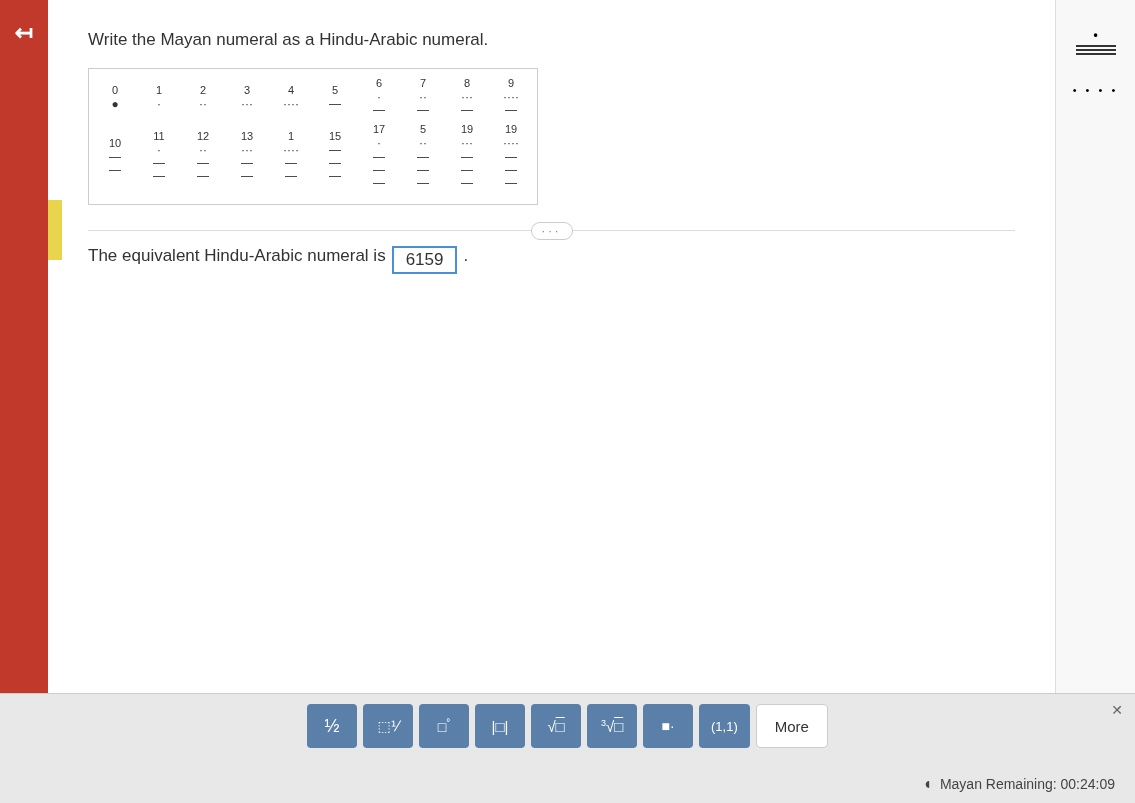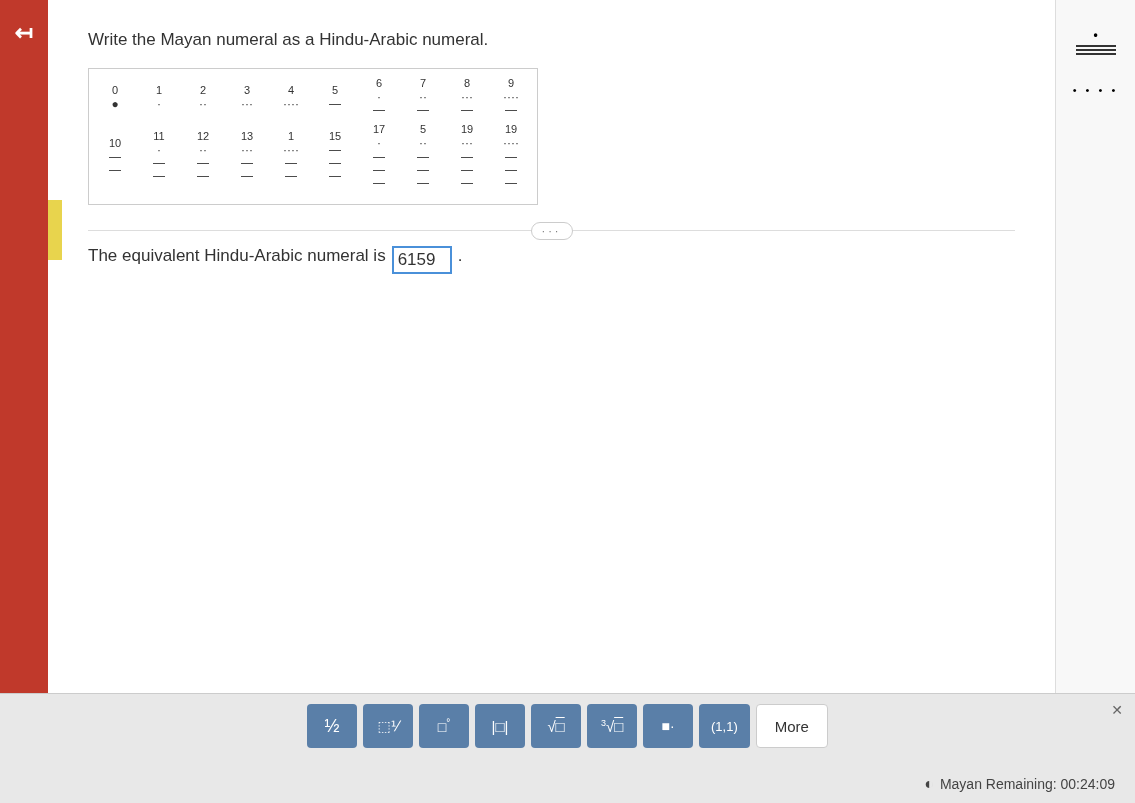--- a/index.html
+++ b/index.html
@@ -88,21 +88,21 @@
 
     .answer-line {
       font-size: 17px;
       color: #333;
       display: flex;
       gap: 6px;
     }
 
     .answer-box {
       border: 2px solid #4a90d9;
-      padding: 2px 4px;
+      padding: 2px 12px;
       font-size: 17px;
       font-weight: normal;
       color: #333;
       min-width: 60px;
       display: inline-block;
     }
 
     .right-panel {
       width: 80px;
       background: #f8f8f8;

